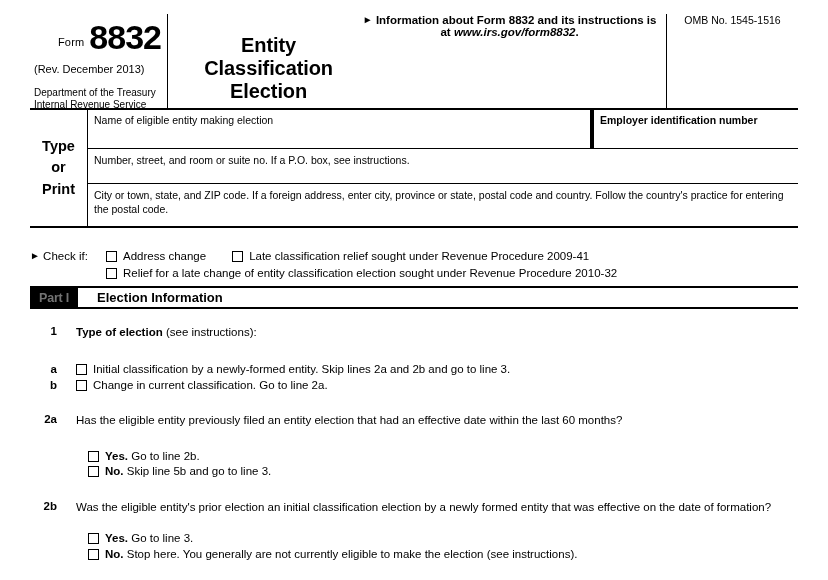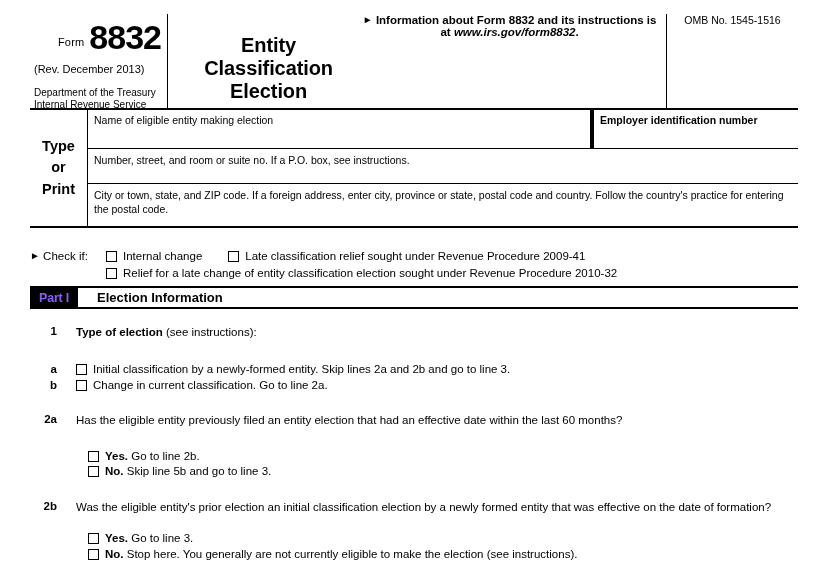--- a/index.html
+++ b/index.html
@@ -207,21 +207,21 @@
   
   .part-bar {
     display: flex;
     align-items: stretch;
     border-top: 2px solid #000;
     border-bottom: 2px solid #000;
     height: 19px;
   }
   .part-tag {
     background: #000;
-    color: #8b5cf6;
+    color: #737373;
     font-weight: bold;
     font-size: 12.5px;
     padding: 1px 9px 0 9px;
     display: flex;
     align-items: center;
     letter-spacing: -0.2px;
   }
   .part-title {
     font-weight: bold;
     font-size: 13px;
@@ -347,21 +347,21 @@
     </div>
 
     <div class="checkif-block">
       <div class="checkif-line">
         <div class="checkif-lead">
           <span class="arrow">►</span>
           <span>Check if:</span>
         </div>
         <div class="opt">
           <span class="cbox"></span>
-          <span class="opt-label">Internal change</span>
+          <span class="opt-label">Address change</span>
         </div>
         <div class="opt">
           <span class="cbox"></span>
           <span class="opt-label">Late classification relief sought under Revenue Procedure 2009-41</span>
         </div>
       </div>
       <div class="checkif-line">
         <div class="checkif-lead">&nbsp;</div>
         <div class="opt">
           <span class="cbox"></span>

